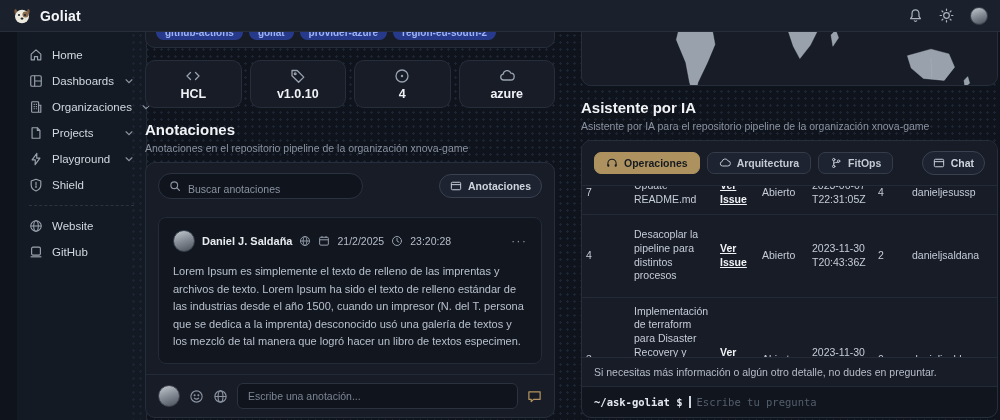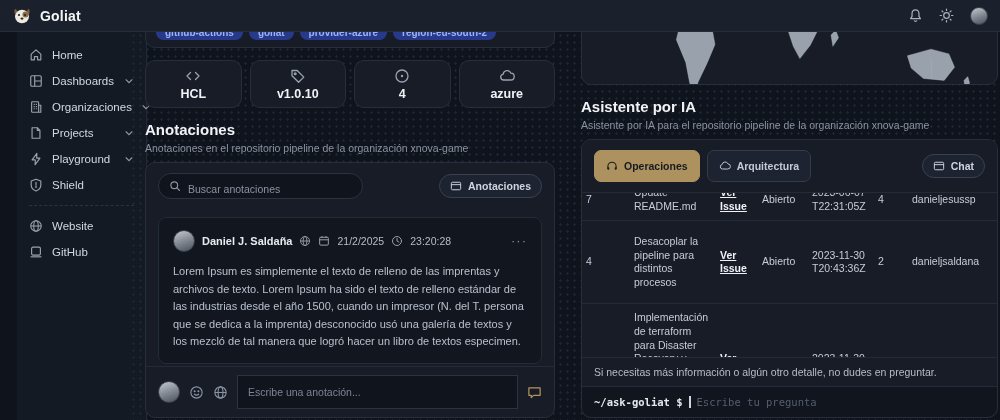--- a/index.html
+++ b/index.html
@@ -58,27 +58,27 @@
   .search-box input::placeholder { color:#8b93a1; }
   .pill-btn { margin-left:auto; display:flex; align-items:center; gap:6px; height:24px; background:#1d2330; border:1px solid #3a4150; border-radius:12px; padding:0 10px; color:#cfd5de; font-size:10.5px; font-weight:bold; cursor:pointer; }
   .comment-card { margin:8px 12px 0 12px; background:#11161f; border:1px solid #242b38; border-radius:8px; padding:12px 14px; }
   .comment-head { display:flex; align-items:center; gap:7px; }
   .comment-author { font-size:11px; font-weight:bold; color:#e8ebef; }
   .meta-ic { color:#9aa3b0; display:flex; }
   .meta-txt { font-size:10.5px; color:#b6bdc8; }
   .comment-menu { margin-left:auto; color:#8b93a1; font-size:13px; letter-spacing:1px; cursor:pointer; line-height:6px; }
   .comment-body { margin-top:11px; font-size:11px; line-height:1.6; color:#b8c0cc; }
   .ann-footer { margin-top:auto; border-top:1px solid #242b38; padding:8px 12px; display:flex; align-items:center; gap:9px; }
-  .ann-input { flex:1; height:26px; background:rgba(11,15,22,.55); border:1px solid #2b3240; border-radius:0; padding:16px 10px; color:#c6cdd8; font-size:10.5px; outline:none; font-family:"Liberation Sans",sans-serif; }
+  .ann-input { flex:1; height:26px; background:rgba(11,15,22,.55); border:1px solid #2b3240; border-radius:6px; padding:8px 10px; color:#c6cdd8; font-size:10.5px; outline:none; font-family:"Liberation Sans",sans-serif; }
   .ann-input::placeholder { color:#7c8594; }
   .tan { color:#b3945f; }
 
   
   .asst-toolbar { position:relative; z-index:2; background:#171c27; display:flex; align-items:center; gap:7px; padding:10px 12px; border-bottom:1px solid #242b38; }
-  .tab { display:flex; align-items:center; gap:6px; height:32px; padding:0 11px; border-radius:7px; font-size:10.5px; font-weight:bold; cursor:pointer; background:#1d2330; border:1px solid #343b49; color:#c3cad4; }
+  .tab { display:flex; align-items:center; gap:6px; height:22px; padding:0 11px; border-radius:7px; font-size:10.5px; font-weight:bold; cursor:pointer; background:#1d2330; border:1px solid #343b49; color:#c3cad4; }
   .tab.active { background:#ad9260; border-color:#ad9260; color:#171a20; }
   .table-clip { flex:1 1 auto; overflow:hidden; position:relative; z-index:1; }
   table.issues { border-collapse:collapse; width:510px; table-layout:fixed; margin-top:-14px; }
   table.issues td { font-size:10.5px; color:#c6cdd8; padding:7px 4px; vertical-align:middle; line-height:1.3; }
   table.issues tr + tr td { border-top:1px solid #242b38; }
   td.c-id { padding-left:13px; }
   td.c-link a { color:#f0f2f5; font-weight:bold; text-decoration:underline; }
   td.c-date { word-break:break-all; }
   td.c-user { }
   td.c-labels { }
@@ -398,20 +398,31 @@
             </span>
             <span>Operaciones</span>
           </button>
           <button class="tab">
             <span>
               <svg class="ic" width="12" height="12" viewBox="0 0 16 16" fill="none" stroke="currentColor" stroke-width="1.3" stroke-linejoin="round">
                   <path d="M4.6 12 a3 3 0 0 1 -0.4 -5.95 a4 4 0 0 1 7.7 -0.9 a2.9 2.9 0 0 1 -0.3 6.85 Z"></path>
                 </svg>
             </span>
             <span>Arquitectura</span>
+          </button>
+          <button class="tab">
+            <span>
+              <svg class="ic" width="12" height="12" viewBox="0 0 16 16" fill="none" stroke="currentColor" stroke-width="1.3" stroke-linecap="round">
+                  <circle cx="5" cy="3.5" r="1.6"></circle>
+                  <circle cx="5" cy="12.5" r="1.6"></circle>
+                  <circle cx="11.5" cy="5.5" r="1.6"></circle>
+                  <path d="M5 5.1 V10.9 M5 8.5 C5 6.5 9 7.5 11.5 7.1"></path>
+                </svg>
+            </span>
+            <span>FitOps</span>
           </button>
           <button class="pill-btn" style="margin-left:auto;">
             <span>
               <svg class="ic" width="12" height="12" viewBox="0 0 16 16" fill="none" stroke="currentColor" stroke-width="1.3">
                   <rect x="1.8" y="3" width="12.4" height="10" rx="1.5"></rect>
                   <path d="M1.8 6.2 H14.2"></path>
                 </svg>
             </span>
             <span>Chat</span>
           </button>

